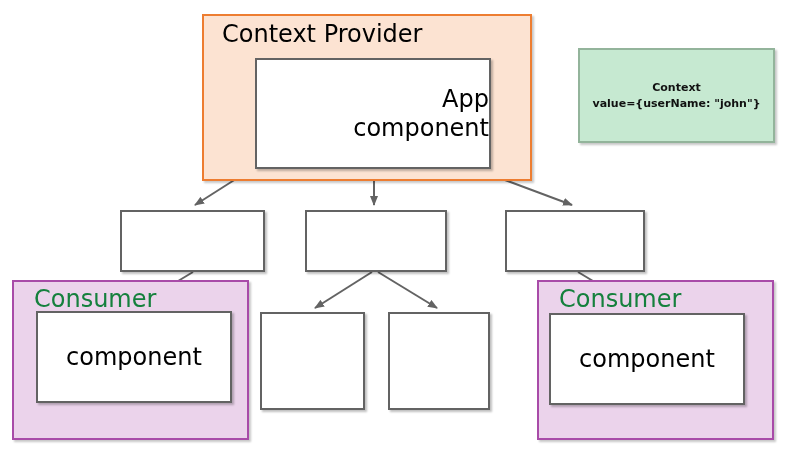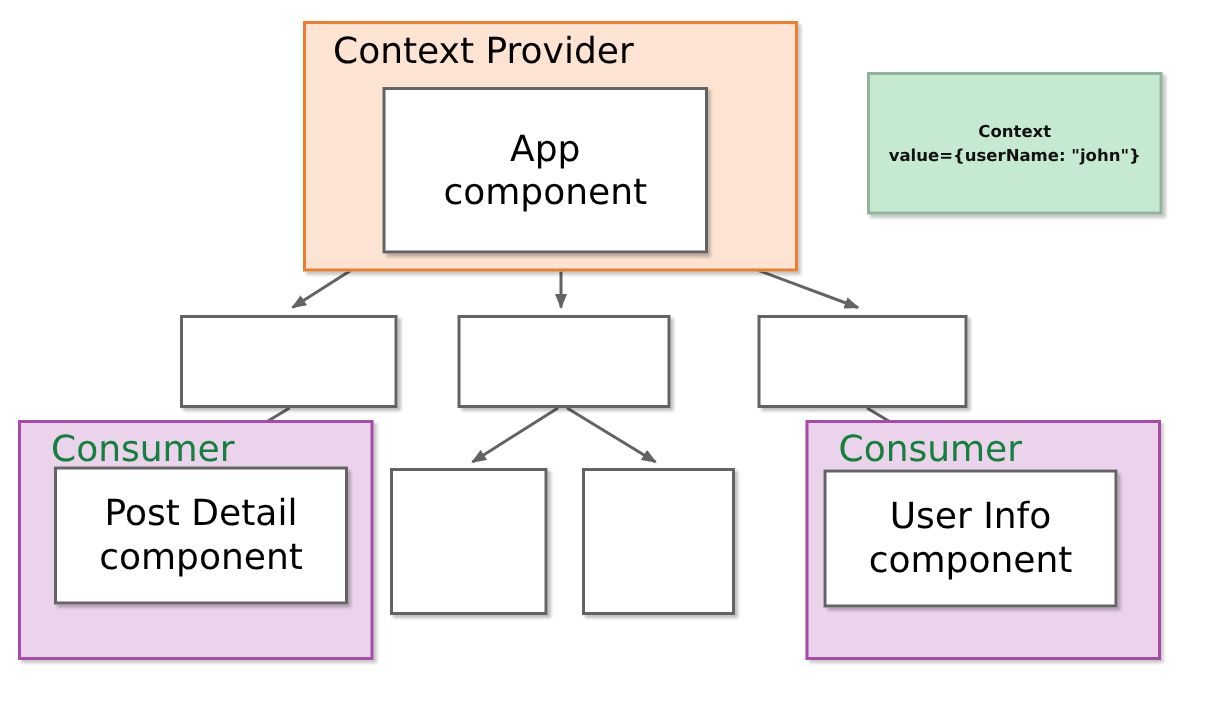--- a/index.html
+++ b/index.html
@@ -119,21 +119,21 @@
 
     <path class="edge-line" d="M 378 272 L 437 308" marker-end="url(#arrowhead)"></path>
 
     <path class="edge-line" d="M 578 272 L 648 314" marker-end="url(#arrowhead)"></path>
   </svg>
 
   <div class="box provider" style="left:202px; top:14px; width:330px; height:167px;">
     <span class="provider-label">Context Provider</span>
   </div>
 
-  <div class="box component" style="left:255px; top:58px; width:217px; height:111px; flex-direction:column;">
+  <div class="box component" style="left:255px; top:58px; width:236px; height:111px; flex-direction:column;align-items:flex-end;">
     <span>App</span>
     <span>component</span>
   </div>
 
   <div class="box note" style="left:578px; top:48px; width:197px; height:95px;">
     <span>Context</span>
     <span>value={userName: "john"}</span>
   </div>
 
   <div class="box component empty" style="left:120px; top:210px; width:145px; height:62px;">
@@ -150,25 +150,23 @@
     <span></span>
   </div>
   <div class="box component empty" style="left:388px; top:312px; width:102px; height:98px;">
     <span></span>
   </div>
 
   <div class="box consumer" style="left:12px; top:280px; width:237px; height:160px;">
     <span class="consumer-label">Consumer</span>
   </div>
   <div class="box component" style="left:36px; top:311px; width:196px; height:92px; flex-direction:column;">
-    <span>Post Detail</span>
     <span>component</span>
   </div>
 
   <div class="box consumer" style="left:537px; top:280px; width:237px; height:160px;">
     <span class="consumer-label">Consumer</span>
   </div>
   <div class="box component" style="left:549px; top:313px; width:196px; height:92px; flex-direction:column;">
-    <span>User Info</span>
     <span>component</span>
   </div>
 
 </div>
 
 </body></html>

